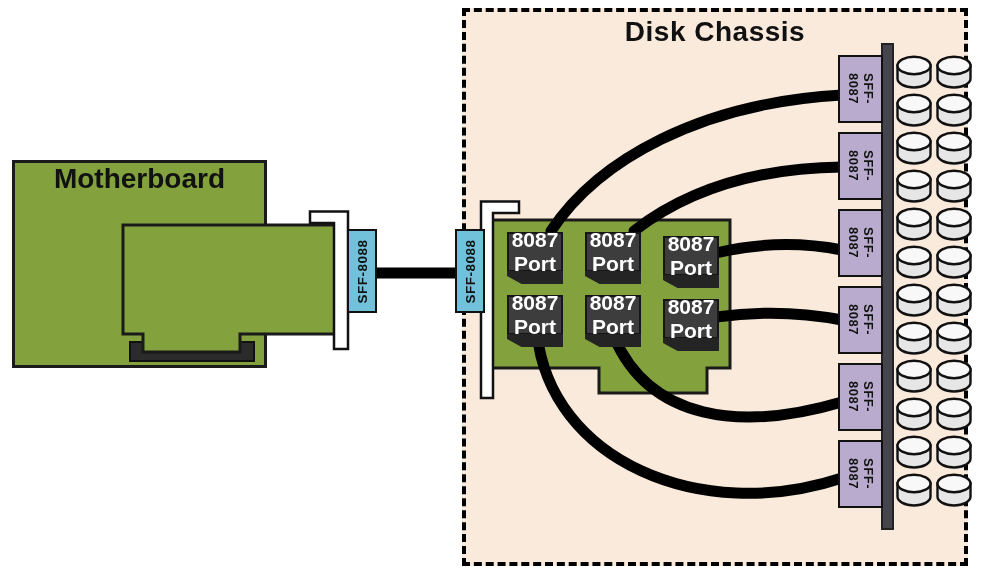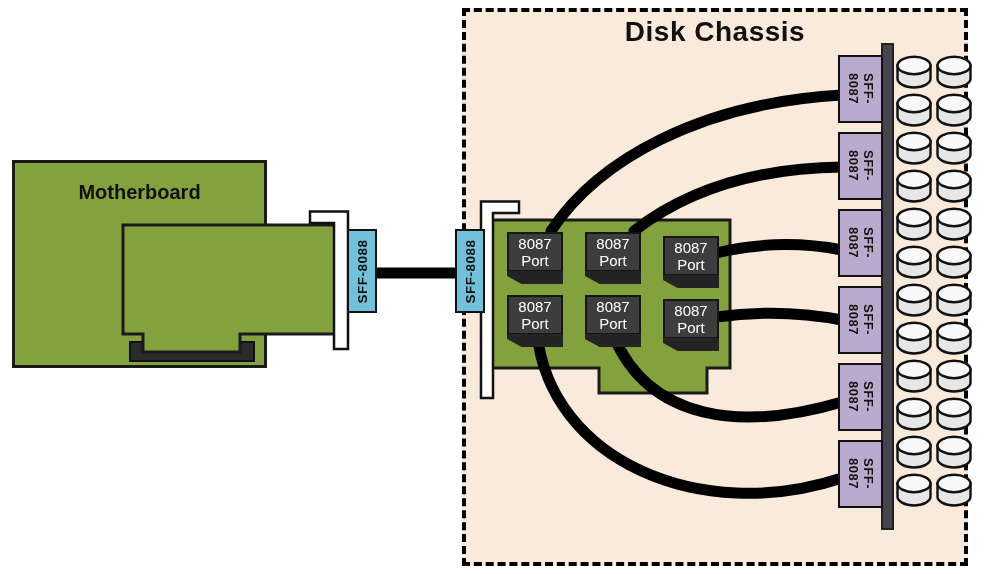--- a/index.html
+++ b/index.html
@@ -12,21 +12,21 @@
   #stage{position:relative;width:1000px;height:574px;background:#fff;overflow:hidden}
 
   .chassis{position:absolute;background:var(--c-chassis-bg);border:4px dashed #000}
   .chassis.server{left:8px;top:8px;width:332px;height:558px}
   .chassis.disk{left:462px;top:8px;width:506px;height:558px}
   .chassis-title{position:absolute;top:4px;left:0;right:0;text-align:center;
     font-size:28px;font-weight:bold;color:#111;letter-spacing:.5px}
 
   .motherboard{position:absolute;left:12px;top:160px;width:255px;height:208px;
     background:var(--c-board-green);border:3px solid #1a1a1a}
-  .motherboard-label{margin-top:18px;text-align:center;font-size:20px;font-weight:bold;color:#111}
+  .motherboard-label{text-align:center;font-size:28px;font-weight:bold;color:#111}
 
   #overlay{position:absolute;left:0;top:0;width:1000px;height:574px;pointer-events:none}
   .board-fill{fill:var(--c-board-green);stroke:#1a1a1a;stroke-width:3}
   .bracket-fill{fill:var(--c-bracket-white);stroke:#111;stroke-width:2.5}
   .slot-fill{fill:#2b2b2b;stroke:#111;stroke-width:2}
   .cable{fill:none;stroke:#000;stroke-width:11;stroke-linecap:round}
 
   .raid-card-label{position:absolute;left:123px;top:235px;width:217px;height:100px;
     display:flex;align-items:center;justify-content:center;text-align:center;
     font-size:24px;font-weight:bold;color:#111;white-space:pre-line;line-height:1.33}
@@ -40,21 +40,21 @@
     background:var(--c-backplane-bar);border:2px solid #222}
 
   .sff8087{position:absolute;left:838px;width:45px;height:68px;background:var(--c-connector-purple);
     border:2.5px solid #111;display:flex;align-items:center;justify-content:center}
   .sff8087 span{transform:rotate(90deg);white-space:pre-line;text-align:center;
     font-size:13px;font-weight:bold;color:#111;line-height:1.12;letter-spacing:.5px}
 
   .port{position:absolute;width:56px}
   .port-face{height:40px;background:var(--c-port-face);border:2px solid #161616;
     display:flex;align-items:center;justify-content:center;text-align:center;
-    color:#fff;font-size:15px;font-weight:normal;line-height:1.15;white-space:pre-line}
+    color:#fff;font-size:21px;font-weight:bold;line-height:1.15;white-space:pre-line}
   .port-shadow{height:13px;margin-top:-1px;background:var(--c-port-shadow);
     clip-path:polygon(0 0,100% 0,100% 100%,26% 100%,0 38%)}
 
   .disk{position:absolute;width:38px;height:36px}
   .disk svg{display:block}
 </style>
 </head>
 <body>
 
 <div id="stage">

